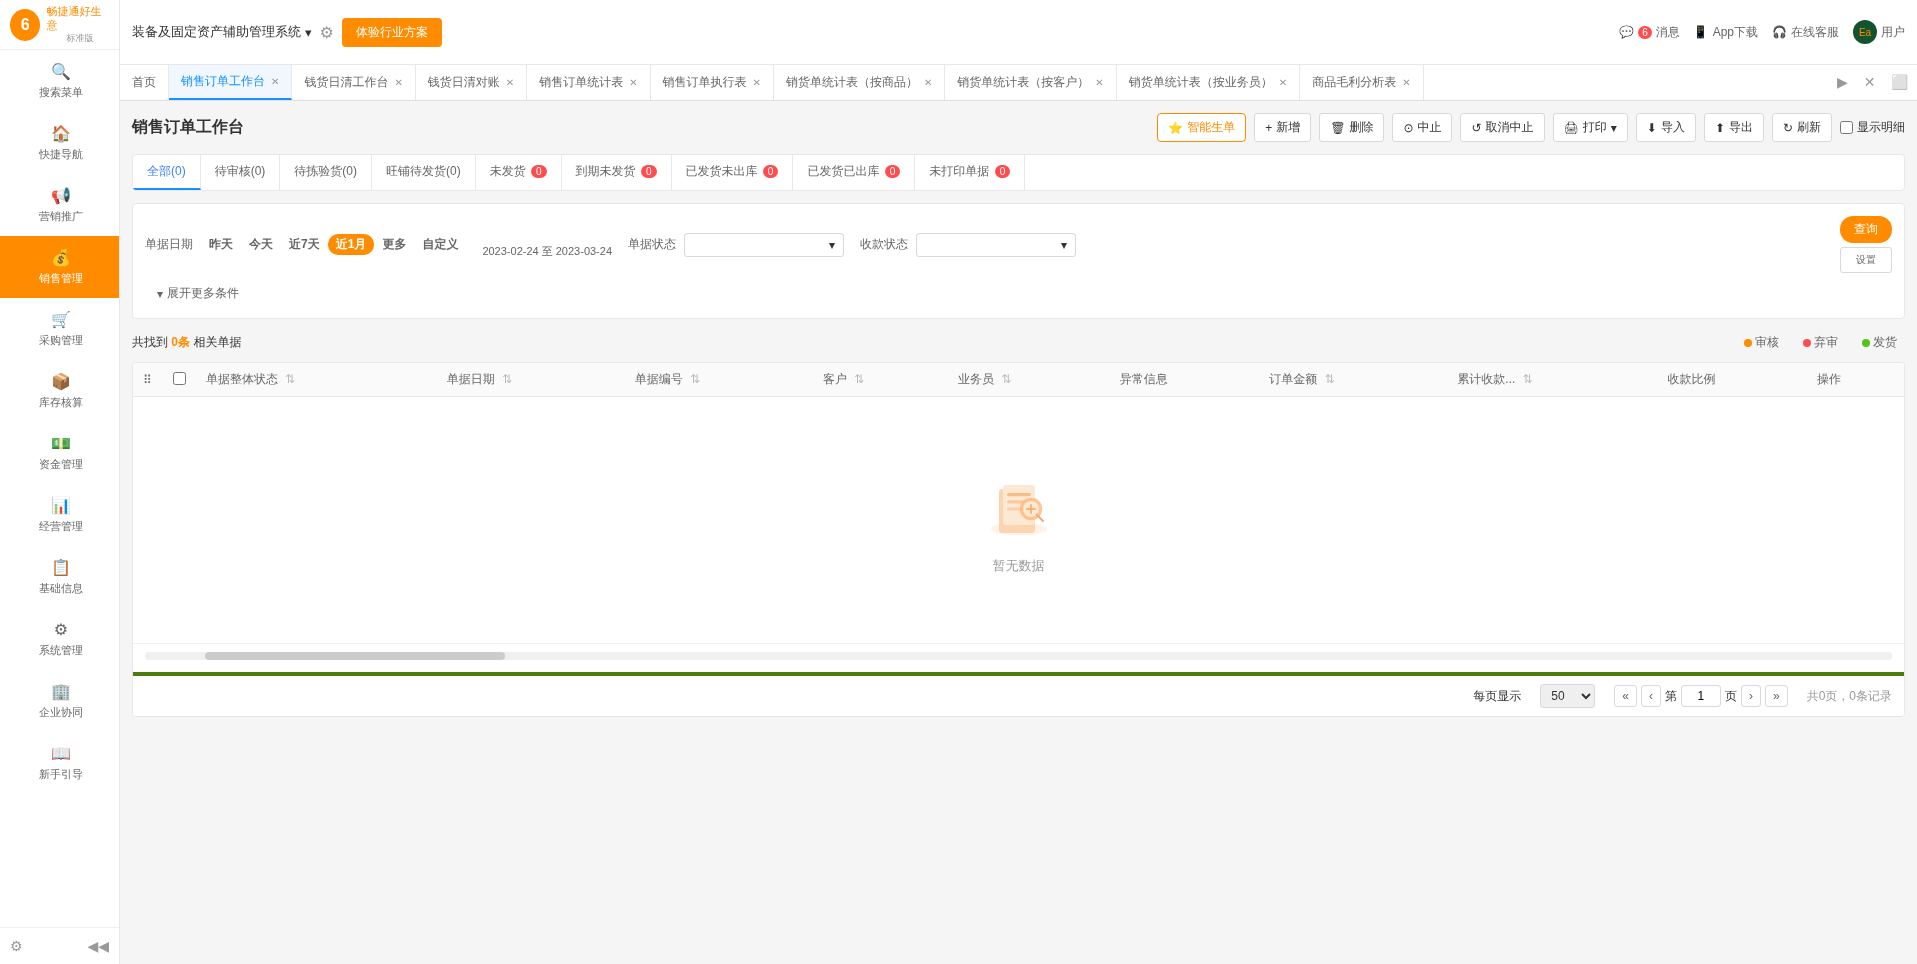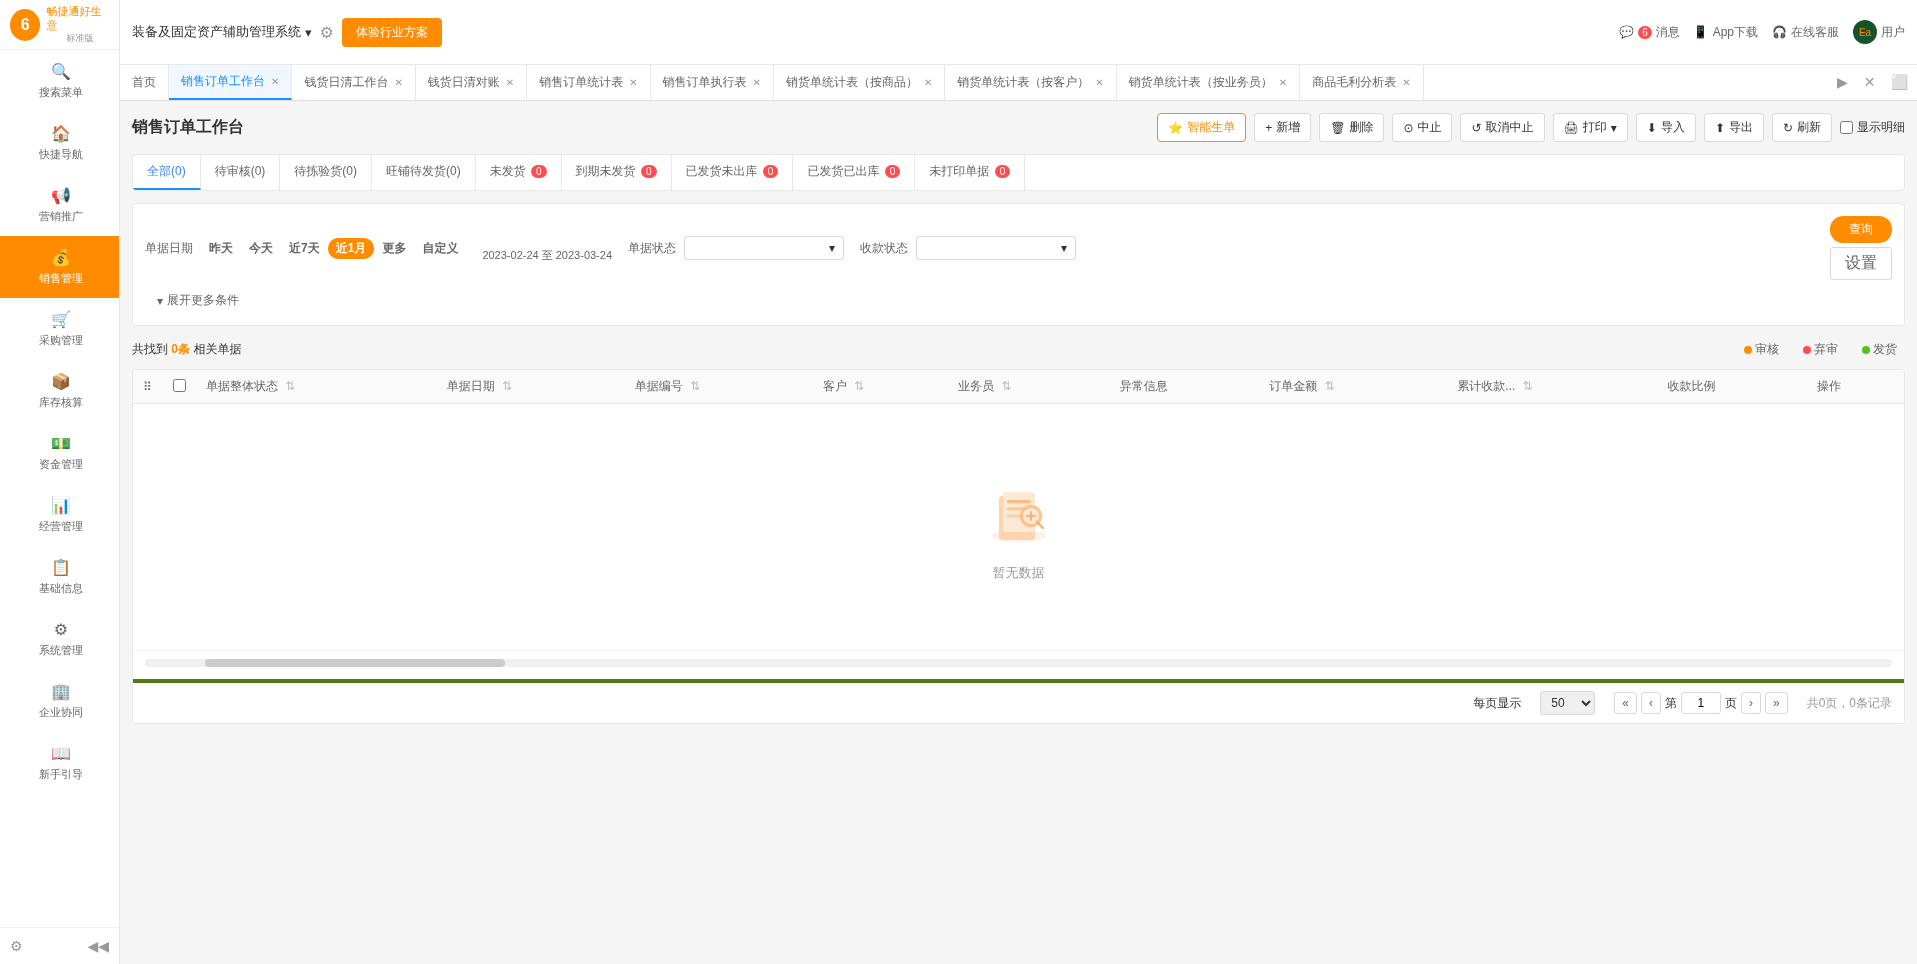--- a/index.html
+++ b/index.html
@@ -66,21 +66,21 @@
     .search-field { display: flex; align-items: center; gap: 8px; }
     .search-label { color: #666; font-size: 12px; white-space: nowrap; }
     .search-date-options { display: flex; align-items: center; font-weight: bold; }
     .date-option { padding: 2px 8px; cursor: pointer; color: #666; font-size: 12px; }
     .date-option.badge-orange { background: #ff8c00; color: #fff; border-radius: 10px; padding: 2px 8px; }
     .date-range { color: #666; font-size: 11px; margin-top: 14px; }
     .search-select { border: 1px solid #d9d9d9; border-radius: 3px; padding: 4px 8px; font-size: 12px; color: #333; min-width: 120px; cursor: pointer; display: flex; align-items: center; justify-content: space-between; gap: 4px; background: #fff; }
     .expand-btn { padding: 4px 12px; cursor: pointer; color: #666; font-size: 12px; display: flex; align-items: center; gap: 4px; }
     .search-actions { display: flex; flex-direction: column; gap: 4px; margin-left: auto; }
     .btn-query { background: #ff8c00; color: #fff; border: none; border-radius: 13px; padding: 5px 14px; cursor: pointer; font-size: 12px; }
-    .btn-settings { background: #fff; border: 1px solid #d9d9d9; border-radius: 3px; padding: 5px 14px; cursor: pointer; font-size: 16px; color: #666; }
+    .btn-settings { background: #fff; border: 1px solid #d9d9d9; border-radius: 3px; padding: 5px 14px; cursor: pointer; font-size: 10px; color: #666; }
     
     
     .result-bar { display: flex; align-items: center; justify-content: space-between; margin-bottom: 8px; gap: 34px; }
     .result-actions { display: flex; gap: 8px; align-items: center; }
     .result-btn { display: flex; align-items: center; gap: 3px; cursor: pointer; color: #666; font-size: 12px; padding: 3px 8px; }
     .result-btn .dot { width: 8px; height: 8px; border-radius: 50%; display: inline-block; }
     .dot-orange { background: #ff8c00; }
     .dot-red { background: #ff4d4f; }
     .dot-green { background: #52c41a; }
     

